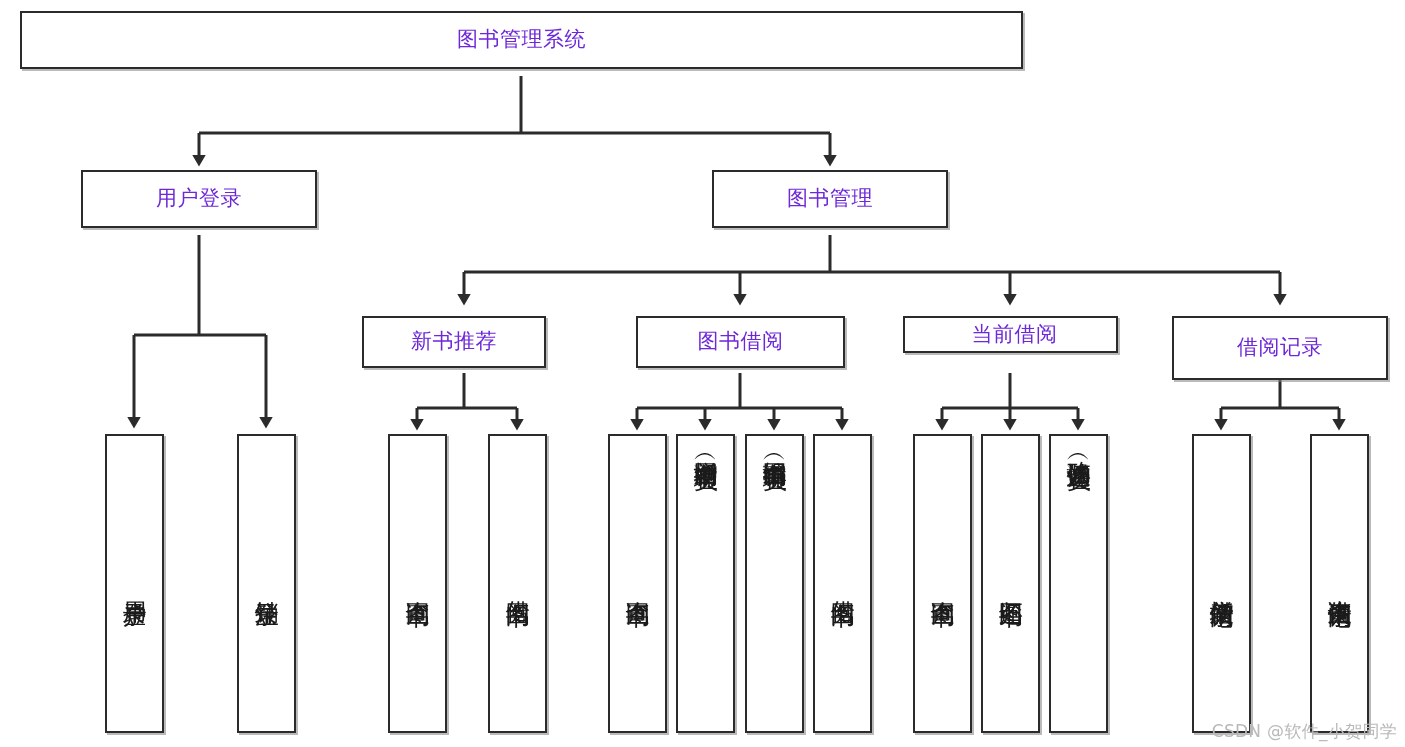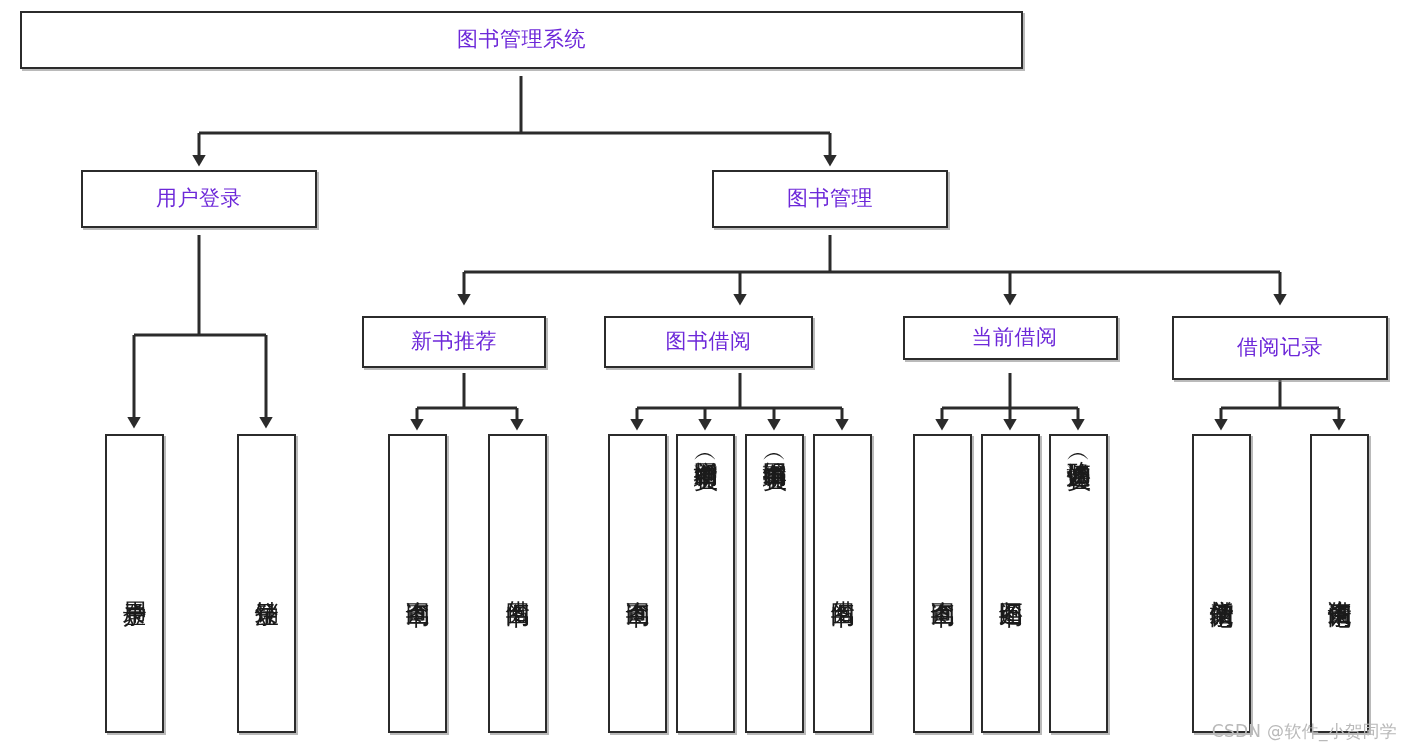--- a/index.html
+++ b/index.html
@@ -84,24 +84,24 @@
   <div class="node h" style="left:81px;top:170px;width:236px;height:58px;">
     <span>用户登录</span>
   </div>
   <div class="node h" style="left:712px;top:170px;width:236px;height:58px;">
     <span>图书管理</span>
   </div>
 
   <div class="node h" style="left:362px;top:316px;width:184px;height:52px;">
     <span>新书推荐</span>
   </div>
-  <div class="node h" style="left:604px;top:316px;width:209px;height:52px;">
+  <div class="node h" style="left:636px;top:316px;width:209px;height:52px;">
     <span>图书借阅</span>
   </div>
-  <div class="node h" style="left:903px;top:316px;width:215px;height:44px;padding-left:8px;">
+  <div class="node h" style="left:903px;top:316px;width:215px;height:37px;padding-left:8px;">
     <span>当前借阅</span>
   </div>
   <div class="node h" style="left:1172px;top:316px;width:216px;height:64px;">
     <span>借阅记录</span>
   </div>
 
   <div class="node v mid" style="left:105px;top:434px;width:59px;height:299px;">
     <span>用户登录</span>
   </div>
   <div class="node v mid" style="left:237px;top:434px;width:59px;height:299px;">

